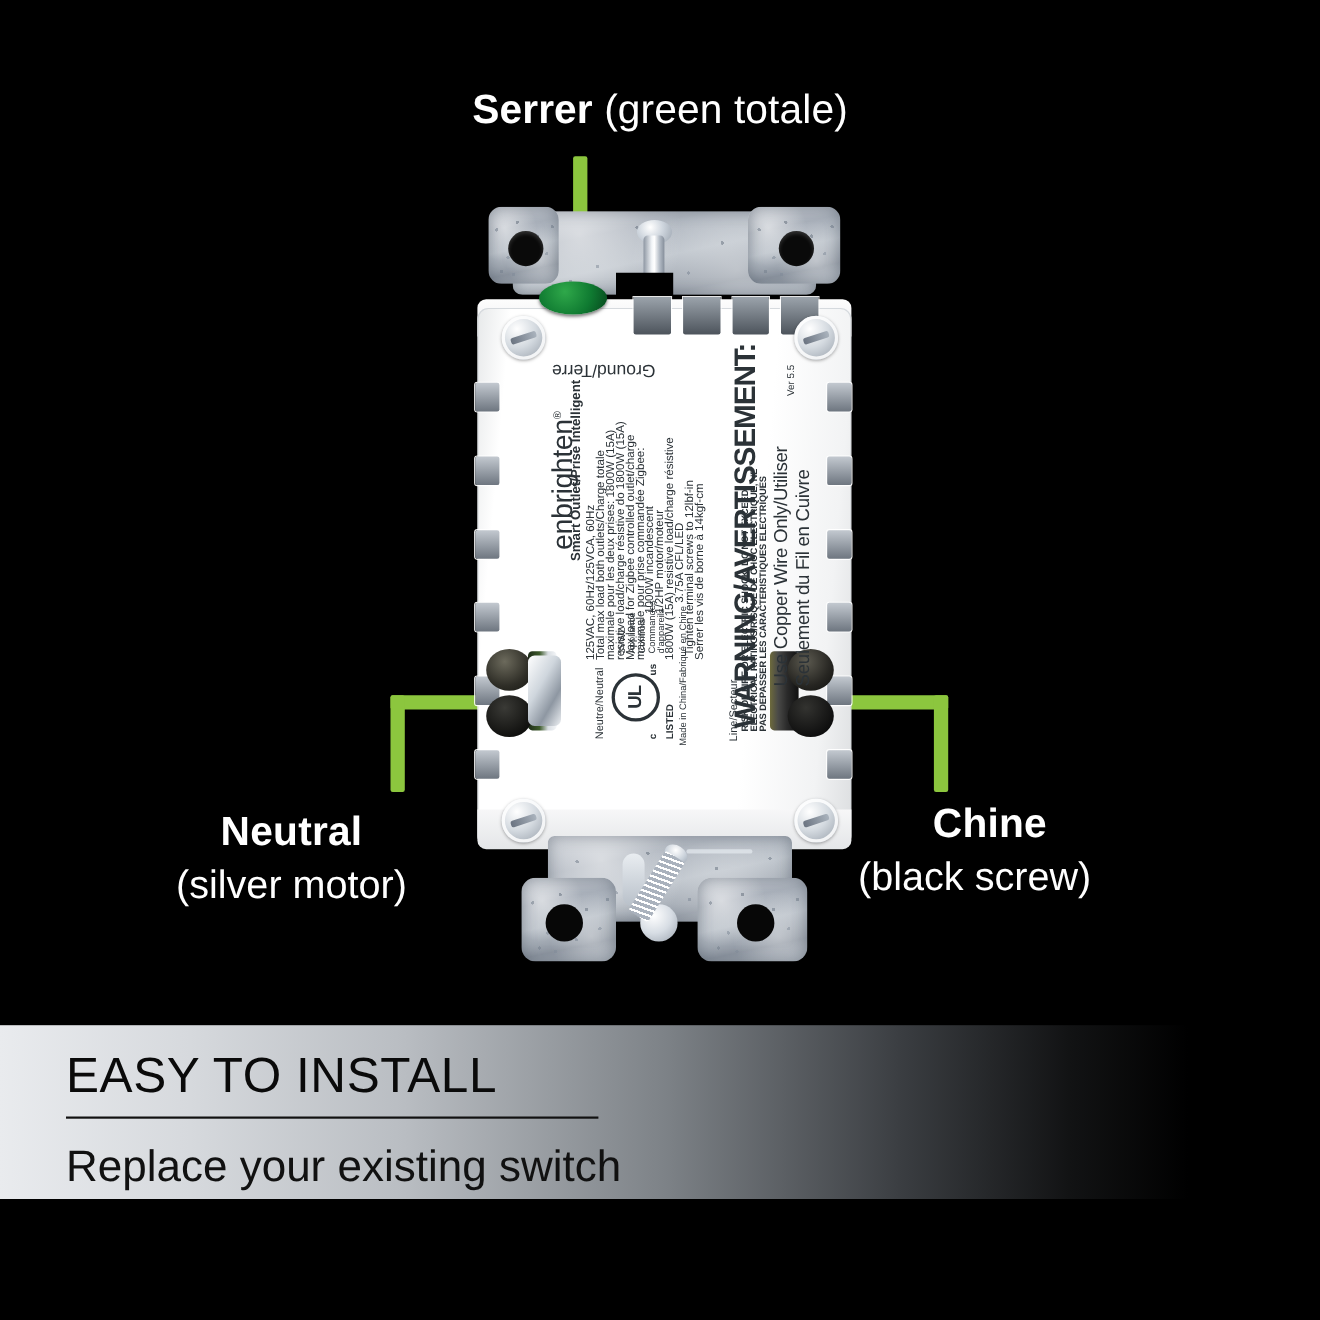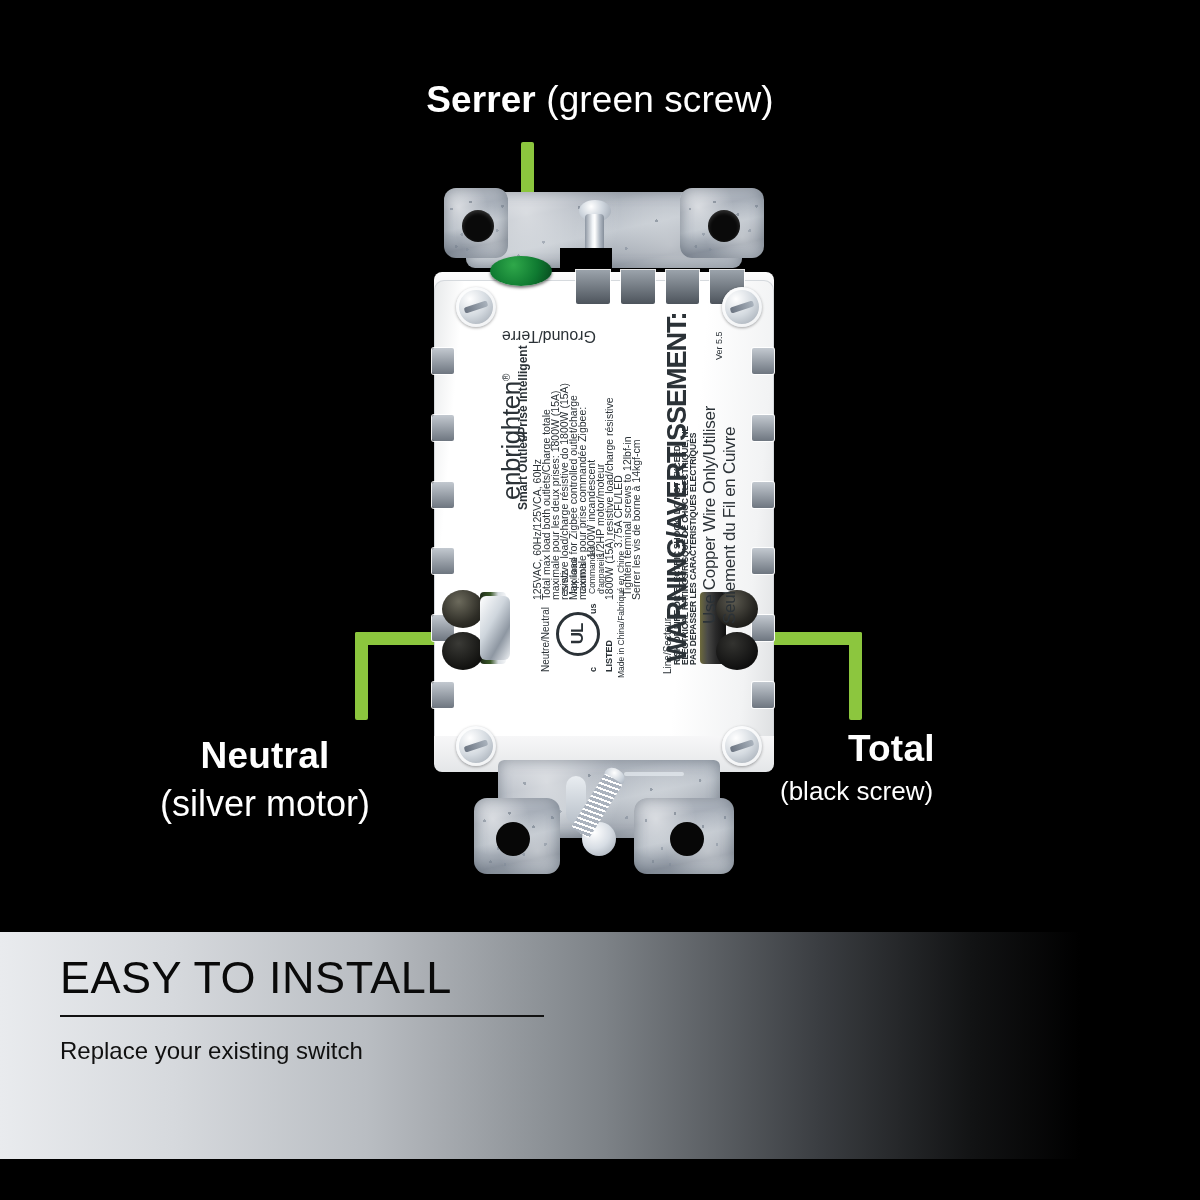--- a/index.html
+++ b/index.html
@@ -18,21 +18,21 @@
   #callout-ground{left:0;right:0;top:78px;font-size:37px;letter-spacing:.1px;}
   #callout-ground .strong{font-weight:700;}
   #callout-ground .light{font-weight:300;}
 
   #callout-neutral{left:60px;top:734px;width:410px;font-size:36px;}
   #callout-neutral .strong{display:block;font-weight:700;font-size:37px;letter-spacing:.2px;}
   #callout-neutral .light{display:block;font-weight:300;font-size:36px;margin-top:5px;}
 
   #callout-line{left:780px;top:727px;width:400px;font-size:36px;text-align:left;}
   #callout-line .strong{display:block;font-weight:700;font-size:37px;letter-spacing:.2px;margin-left:68px;}
-  #callout-line .light{display:block;font-weight:300;font-size:26px;margin-top:5px;}
+  #callout-line .light{display:block;font-weight:300;font-size:36px;margin-top:5px;}
 
   
   .lead{position:absolute;background:#8CC63E;border-radius:2px;}
   #lead-ground-v{left:521px;top:142px;width:13px;height:136px;}
 
   #lead-neutral-h{left:355px;top:632px;width:124px;height:13px;}
   #lead-neutral-v{left:355px;top:632px;width:13px;height:88px;}
 
   #lead-line-h{left:738px;top:632px;width:124px;height:13px;}
   #lead-line-v{left:849px;top:632px;width:13px;height:88px;}
@@ -181,46 +181,46 @@
   #lbl-made{font-size:8.5px;font-weight:400;}
 
   
   #ul-logo{position:absolute;left:556px;top:612px;width:44px;height:44px;}
   #ul-logo .ring{position:absolute;inset:0;border:3px solid #2b3237;border-radius:50%;}
   #ul-logo .txt{position:absolute;inset:0;display:flex;align-items:center;justify-content:center;
     font-size:17px;font-weight:700;color:#2b3237;transform:rotate(-90deg);letter-spacing:-1px;}
 
   
   #banner{
-    position:absolute;left:0;top:932px;width:1080px;height:227px;
+    position:absolute;left:0;top:932px;width:1080px;height:158px;
     background:linear-gradient(90deg,#e9ebee 0%,#d6d9dd 16%,#b9bdc2 34%,#7d8287 56%,#3a3d41 76%,#121314 90%,#000 100%);
   }
   #banner-inner{position:absolute;left:60px;top:22px;width:560px;color:#0a0a0a;}
   #banner-title{font-size:45px;font-weight:400;letter-spacing:.5px;line-height:1.05;}
   #banner-rule{margin:14px 0 18px 0;width:484px;height:2px;background:#111;}
-  #banner-sub{font-size:24px;font-weight:300;line-height:1.32;color:#111;}
+  #banner-sub{font-size:40px;font-weight:300;line-height:1.32;color:#111;}
   #banner-sub span{display:block;}
 </style>
 </head>
 <body>
 
 <div class="stage">
 
   <div class="callout" id="callout-ground">
     <span class="strong">Serrer</span>
-    <span class="light">(green screw)</span>
+    <span class="light">(green totale)</span>
   </div>
 
   <div class="callout" id="callout-neutral">
     <span class="strong">Neutral</span>
     <span class="light">(silver motor)</span>
   </div>
 
   <div class="callout" id="callout-line">
-    <span class="strong">Total</span>
+    <span class="strong">Chine</span>
     <span class="light">(black screw)</span>
   </div>
 
   <div class="lead" id="lead-ground-v"></div>
   <div class="lead" id="lead-neutral-h"></div>
   <div class="lead" id="lead-neutral-v"></div>
   <div class="lead" id="lead-line-h"></div>
   <div class="lead" id="lead-line-v"></div>
 
   <div id="device">

